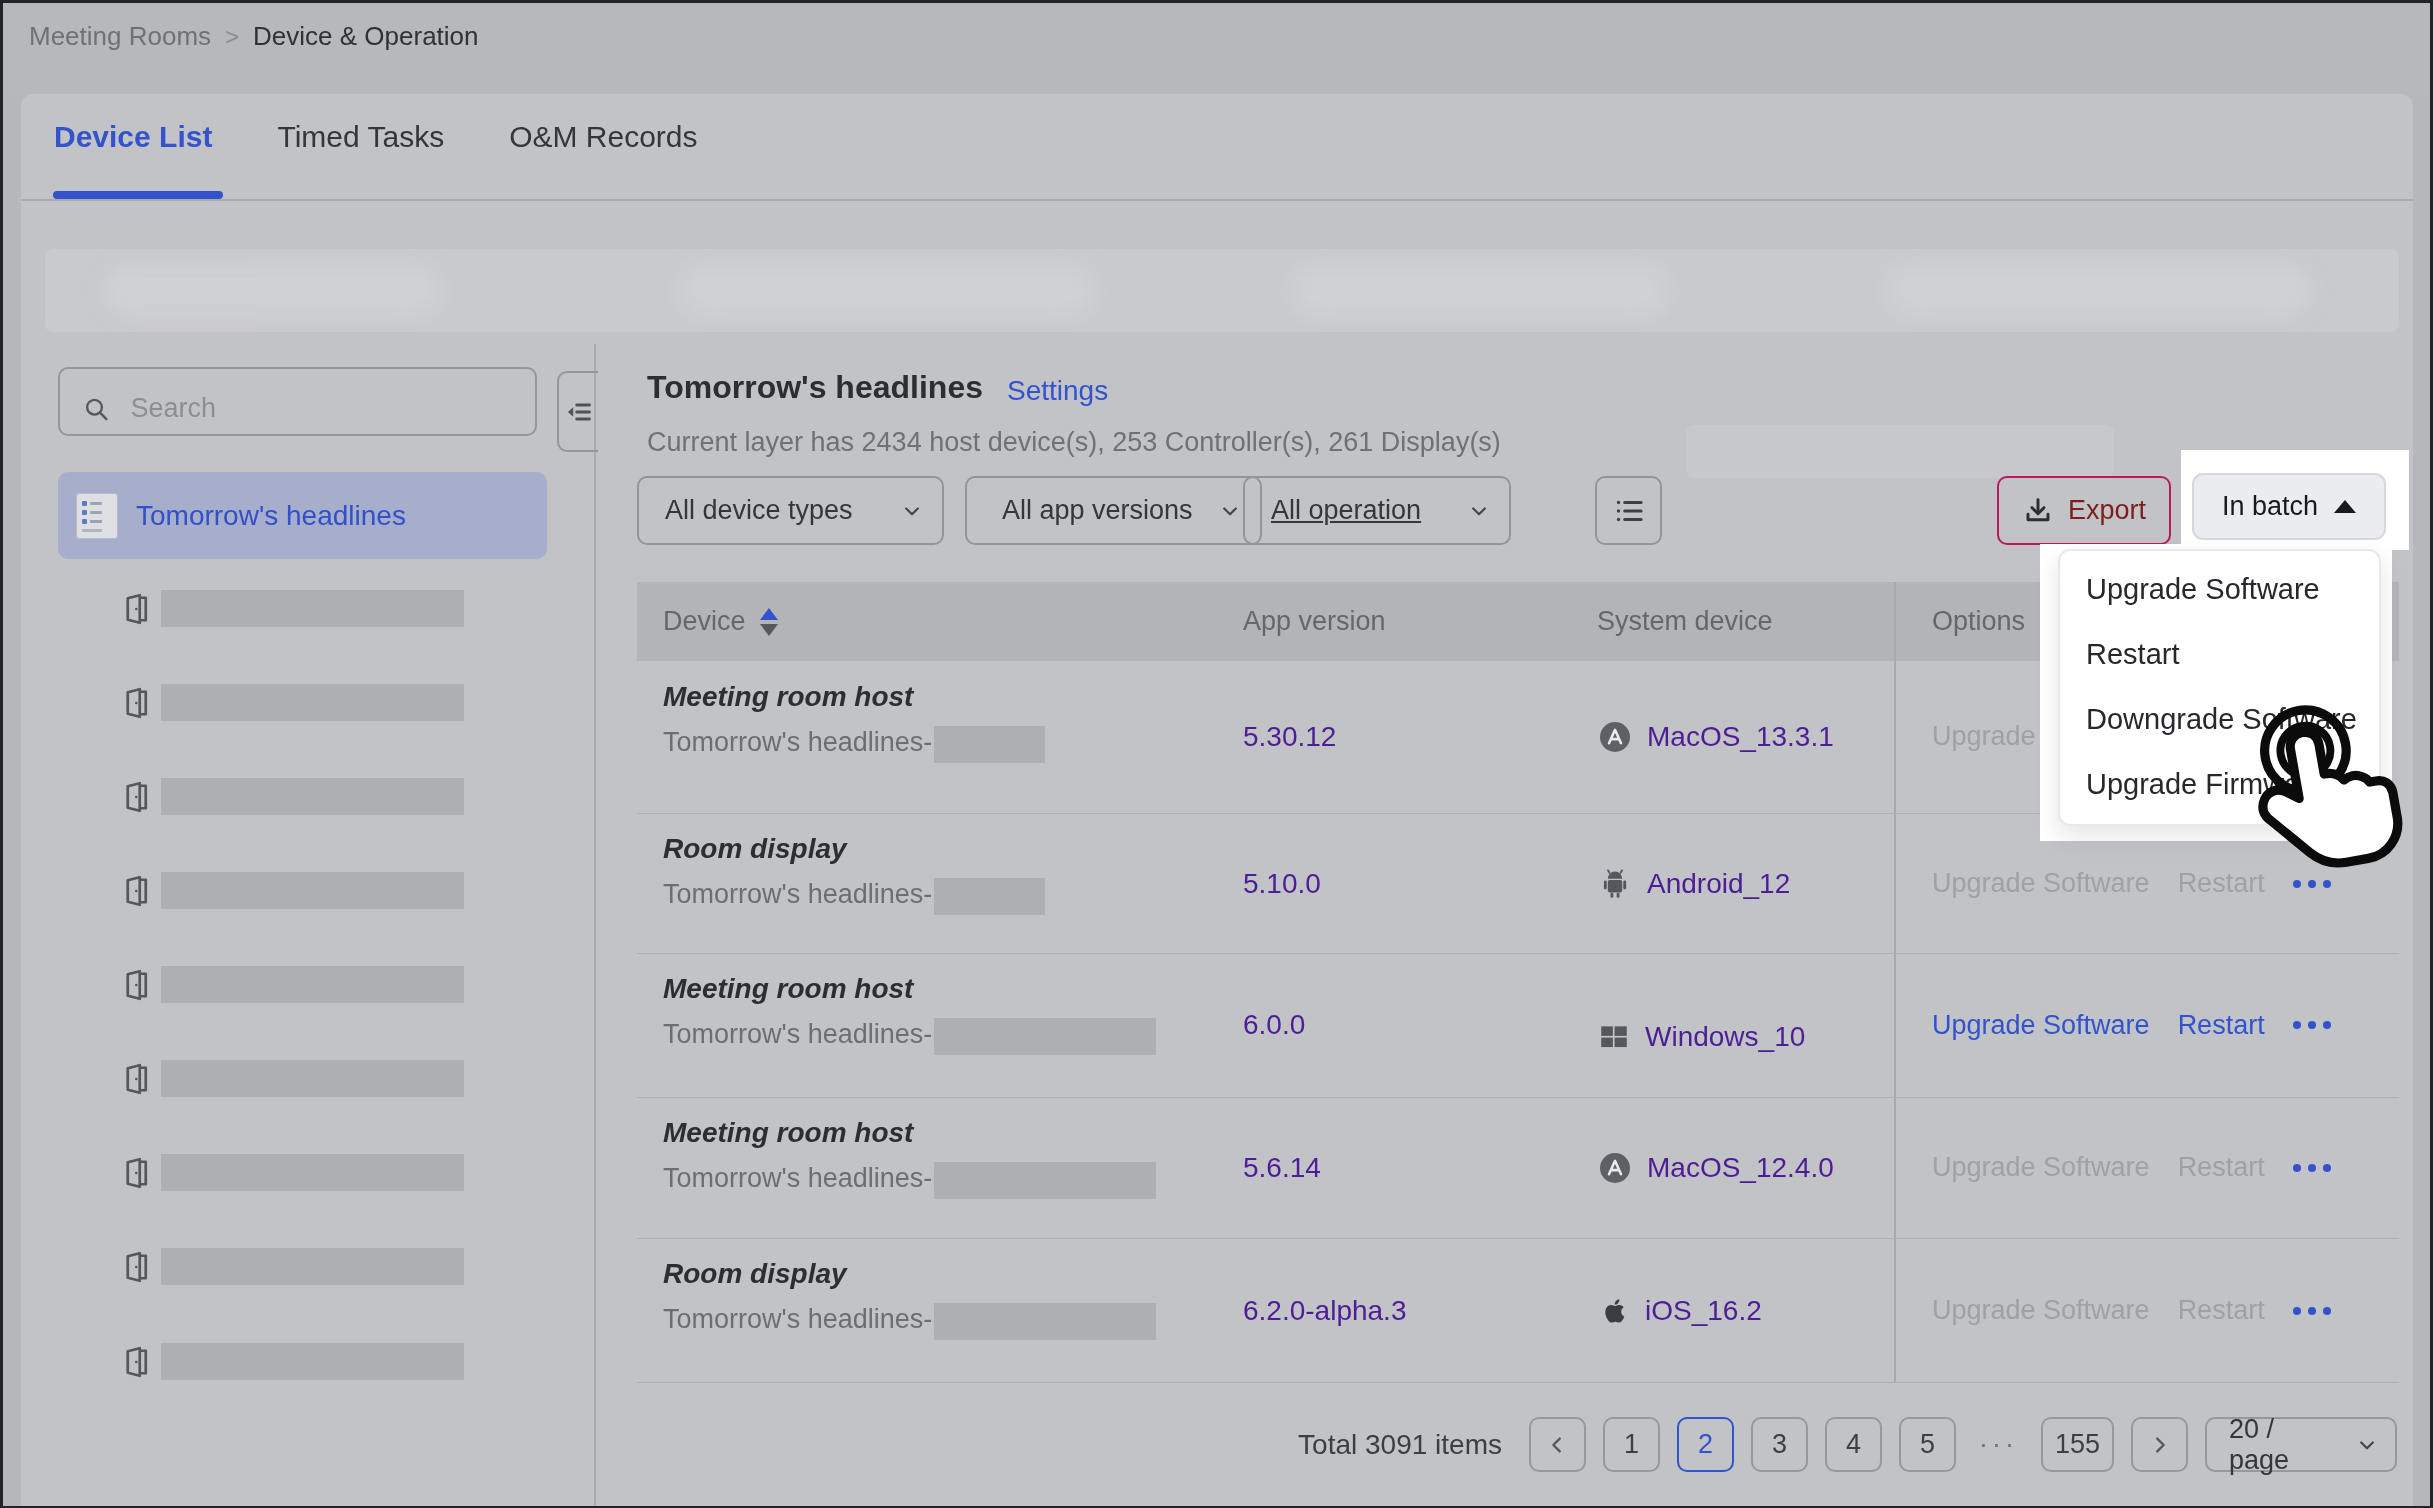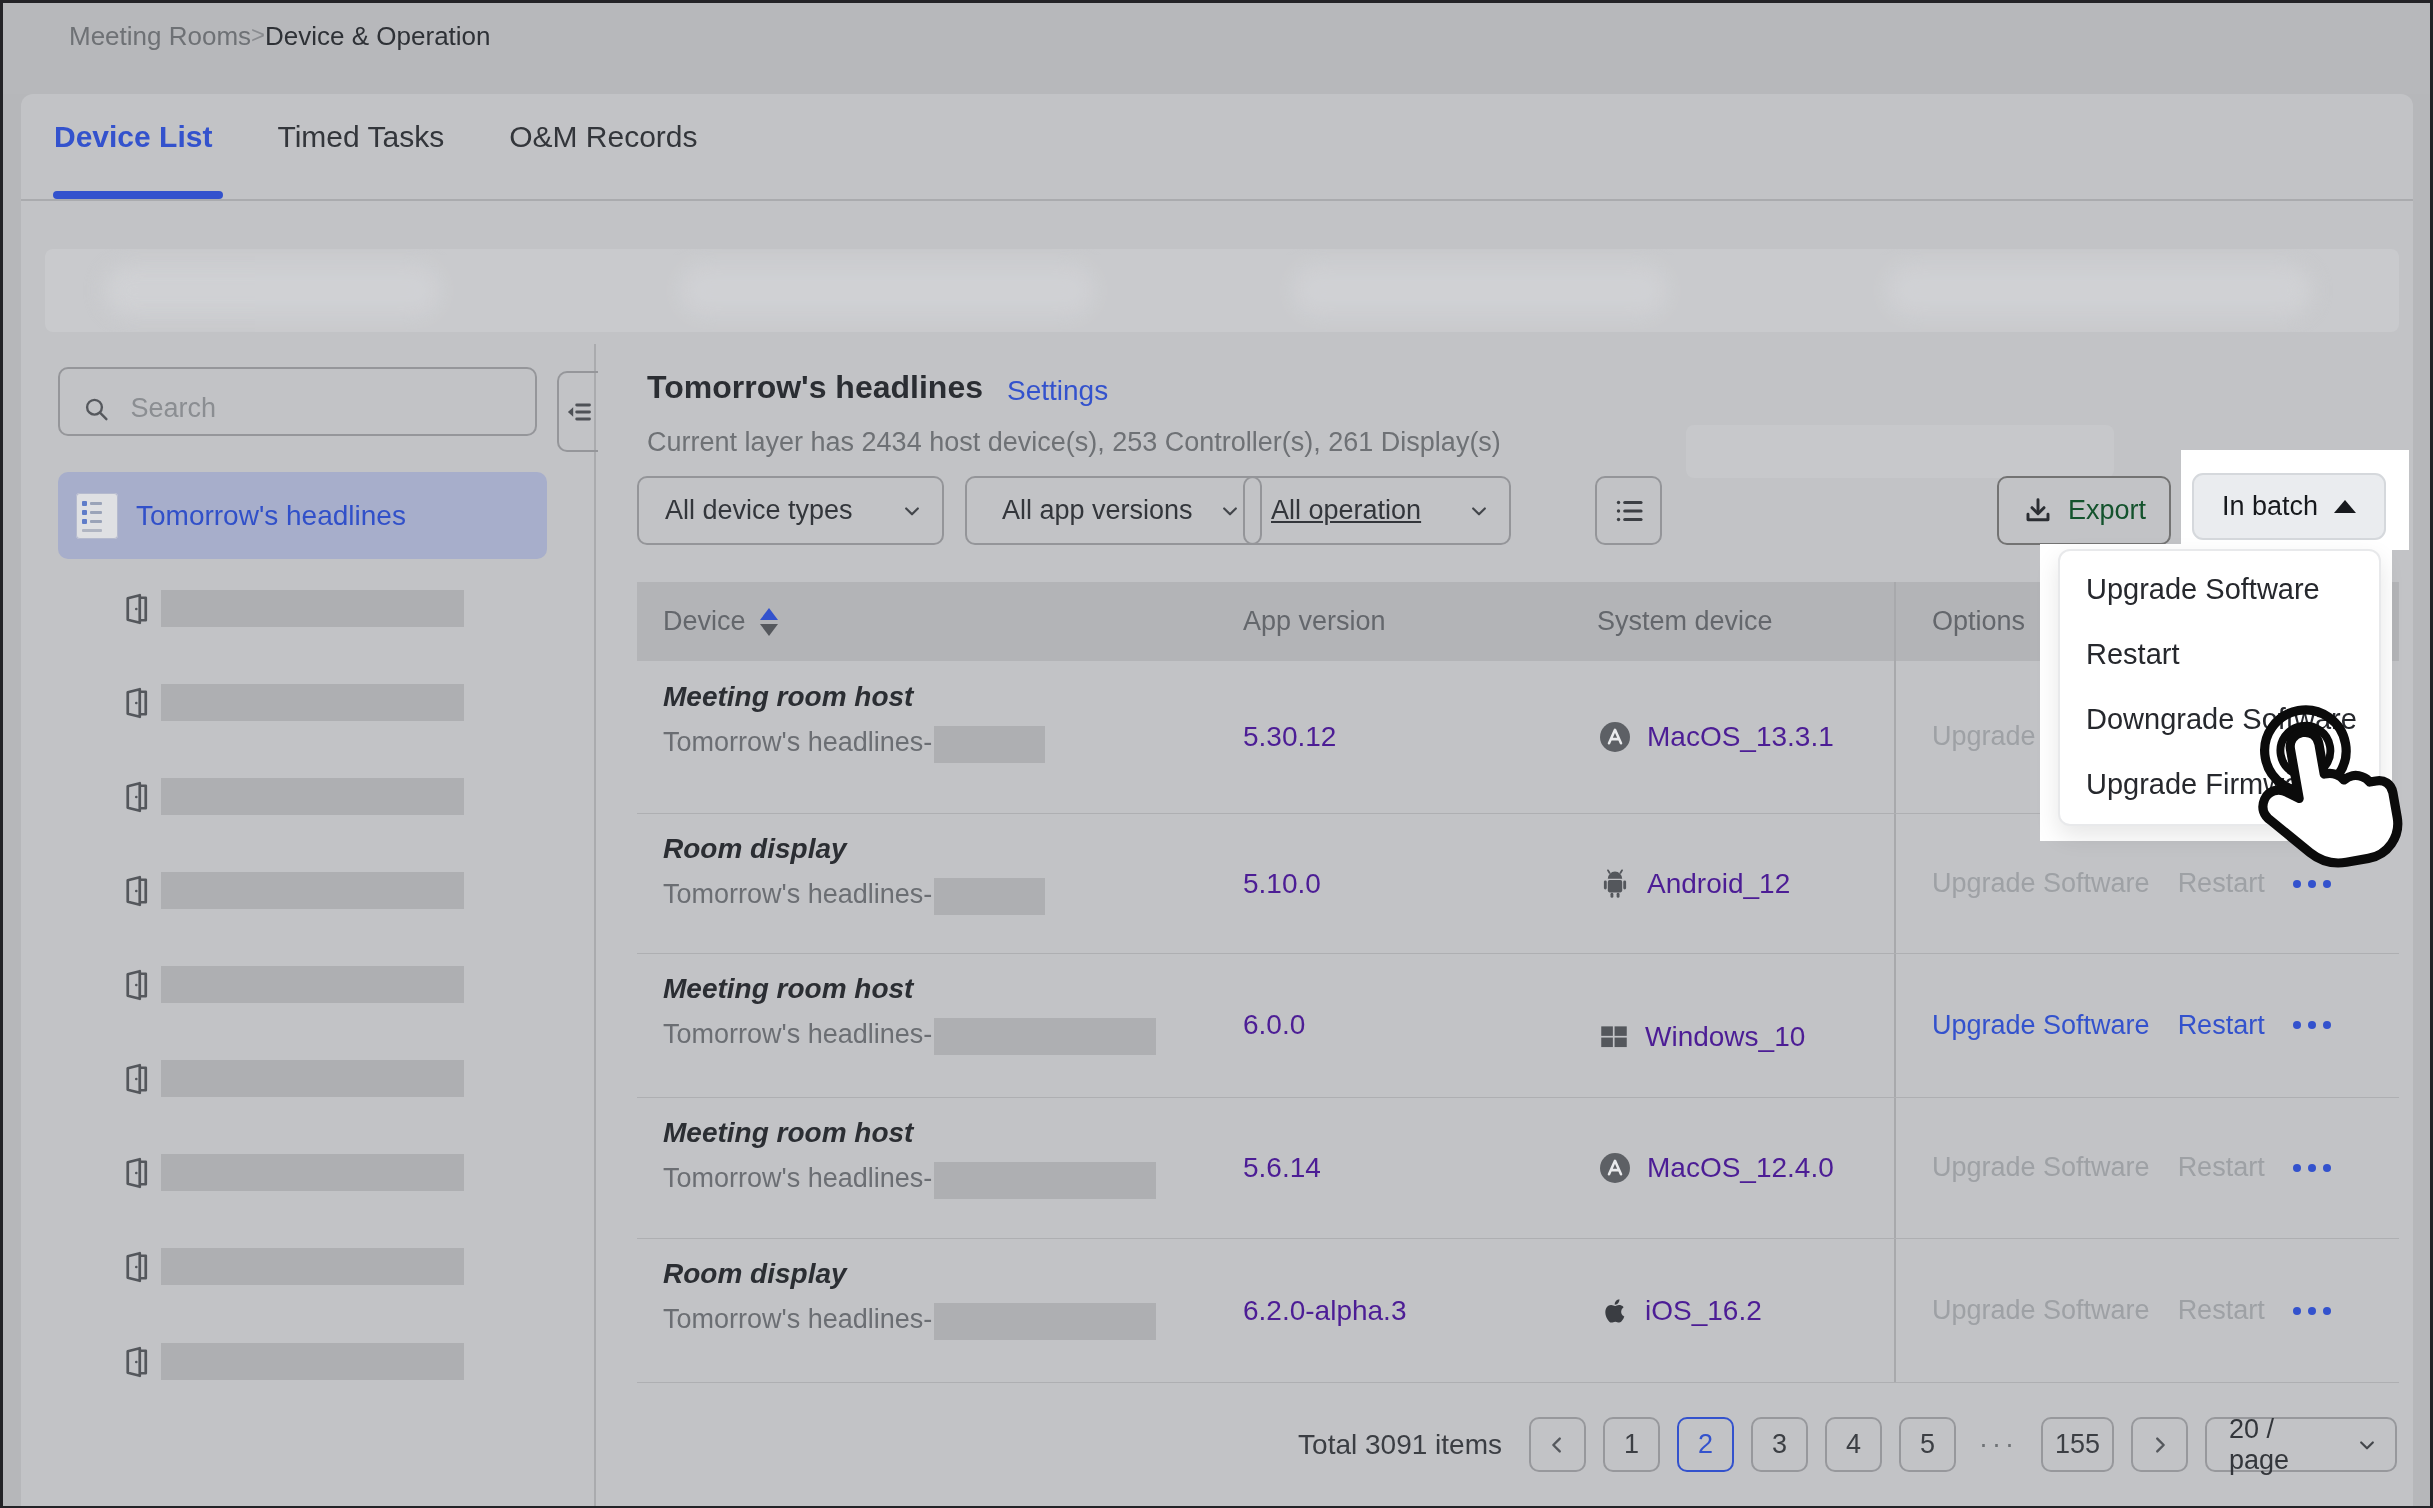--- a/index.html
+++ b/index.html
@@ -6,21 +6,21 @@
   *{box-sizing:border-box;}
   .screen{
     position:relative;width:2433px;height:1509px;overflow:hidden;
     background:#b6b7ba;border:3px solid #232327;
     font-family:"Liberation Sans","DejaVu Sans",sans-serif;
     -webkit-font-smoothing:antialiased;
   }
   .abs{position:absolute;}
   
   .topbar{left:0;top:0;width:2428px;height:91px;background:#b7b8bb;display:flex;align-items:flex-start;padding:18px 0 0 26px;}
-  .crumb{font-size:26px;color:#6e7175;display:flex;margin-left:40px;}
+  .crumb{font-size:26px;color:#6e7175;display:flex;gap:14px;align-items:center;}
   .crumb .sep{color:#8a8c90;font-size:24px;}
   .crumb .current{color:#2e3136;font-weight:500;}
   .card{left:18px;top:91px;width:2392px;height:1412px;background:#c2c3c6;border-radius:12px 12px 0 0;}
   .tabs{left:51px;top:117px;display:flex;gap:65px;z-index:2;}
   .tab{font-size:30px;color:#33363b;padding-bottom:26px;cursor:default;}
   .tab.active{color:#3352cd;font-weight:600;}
   .tabline{left:18px;top:196px;width:2392px;height:2px;background:#aaabae;}
   .tabunderline{left:50px;top:188px;width:170px;height:8px;border-radius:5px;background:#3352cd;}
   
   .banner{left:42px;top:246px;width:2354px;height:83px;border-radius:8px;background:#c9cacd;overflow:hidden;}
@@ -39,21 +39,21 @@
   .skelitem .door{position:absolute;left:115px;width:36px;height:42px;}
   
   .title{left:644px;top:366px;font-size:32px;font-weight:700;color:#2b2e33;}
   .settings{left:1004px;top:372px;font-size:28px;color:#3352cd;}
   .summary{left:644px;top:424px;font-size:27px;color:#6e7175;}
   .sumskel{left:1683px;top:422px;width:428px;height:53px;background:#c8c9cc;border-radius:8px;opacity:.75;}
   
   .fbtn{top:473px;height:69px;border:2px solid #949599;border-radius:10px;display:flex;align-items:center;justify-content:space-between;padding:0 20px 0 26px;font-size:27px;color:#33363b;background:transparent;}
   .chev{width:20px;height:20px;flex:none;margin-left:18px;}
   .iconbtn{left:1592px;top:473px;width:67px;height:69px;border:2px solid #949599;border-radius:10px;display:flex;align-items:center;justify-content:center;}
-  .export{left:1994px;top:473px;width:174px;height:69px;border:2px solid #737373;border-radius:10px;display:flex;align-items:center;justify-content:center;gap:14px;font-size:27px;color:#14532d;}
+  .export{left:1994px;top:473px;width:174px;height:69px;border:2px solid #be185d;border-radius:10px;display:flex;align-items:center;justify-content:center;gap:14px;font-size:27px;color:#7f1d1d;}
   
   .thead{left:634px;top:579px;width:1762px;height:79px;background:#b3b4b7;}
   .th{position:absolute;top:0;height:79px;display:flex;align-items:center;font-size:27px;color:#64676c;}
   .sort{display:inline-flex;flex-direction:column;gap:4px;margin-left:14px;}
   .sort .up{width:0;height:0;border-left:9px solid transparent;border-right:9px solid transparent;border-bottom:12px solid #3352cd;}
   .sort .dn{width:0;height:0;border-left:9px solid transparent;border-right:9px solid transparent;border-top:12px solid #55585d;}
   .vdiv{left:1891px;top:579px;width:2px;height:800px;background:#a8a9ac;}
   .trow{left:634px;width:1762px;}
   .rowline{left:634px;width:1762px;height:1px;background:#aeafb2;}
   .dname{position:absolute;left:26px;top:20px;font-size:28px;font-weight:700;color:#2b2e33;font-style:italic;}

